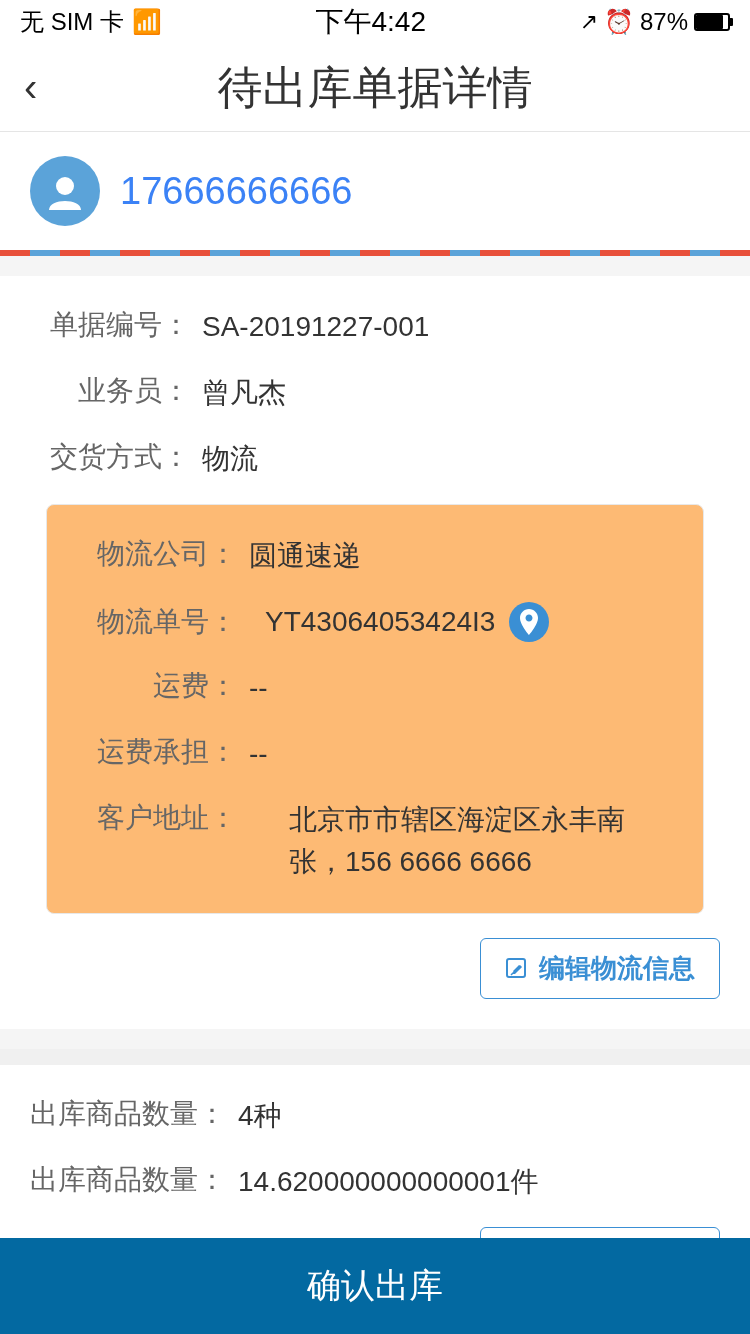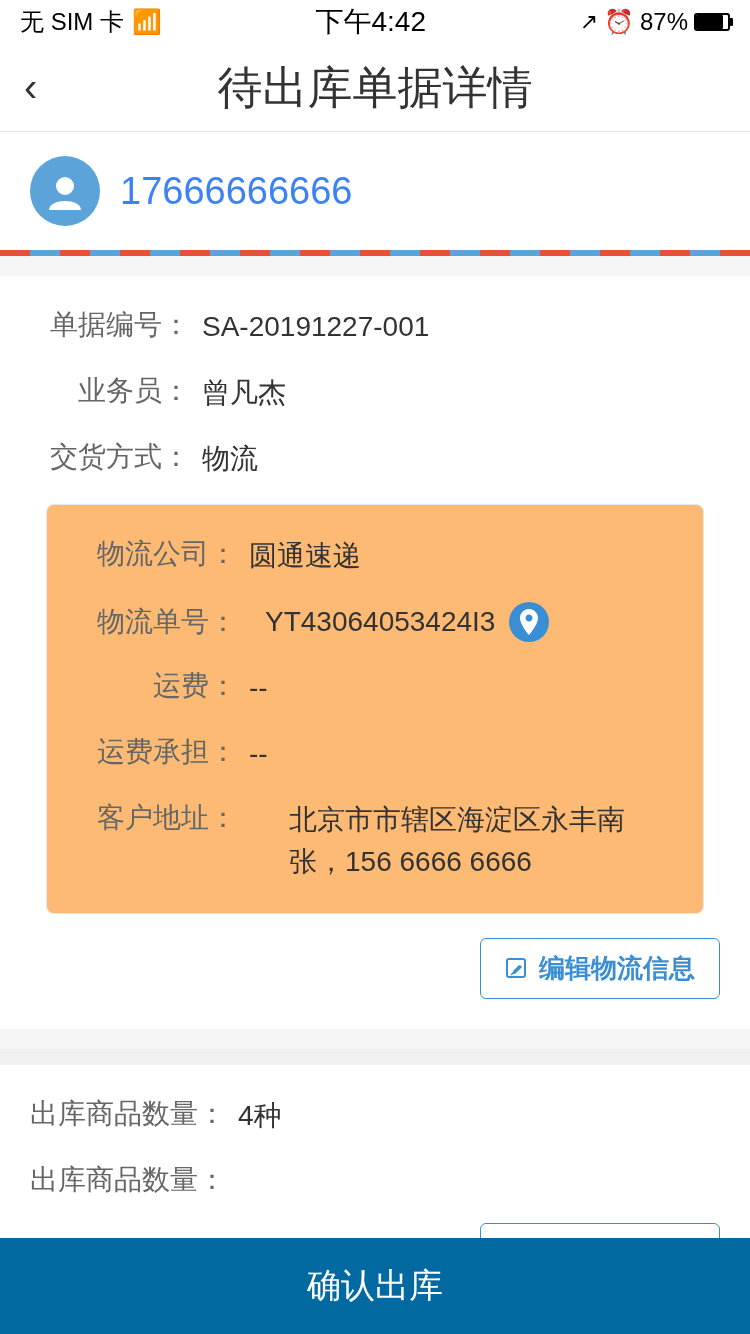--- a/index.html
+++ b/index.html
@@ -300,20 +300,21 @@
 
 <div class="section-separator"></div>
 
 <div class="goods-section">
   <div class="info-row">
     <span class="info-label">出库商品数量：</span>
     <span class="info-value">4种</span>
   </div>
   <div class="info-row">
     <span class="info-label">出库商品数量：</span>
+    <span class="info-value">14.620000000000001件</span>
   </div>
 
   <div class="view-btn-row">
     <button class="btn-outline">
       <svg width="24" height="24" viewBox="0 0 24 24" fill="none" stroke="#3a8fd4" stroke-width="2">
         <rect x="3" y="3" width="18" height="18" rx="2"></rect>
         <line x1="7" y1="8" x2="17" y2="8"></line>
         <line x1="7" y1="12" x2="17" y2="12"></line>
         <line x1="7" y1="16" x2="13" y2="16"></line>
       </svg>

